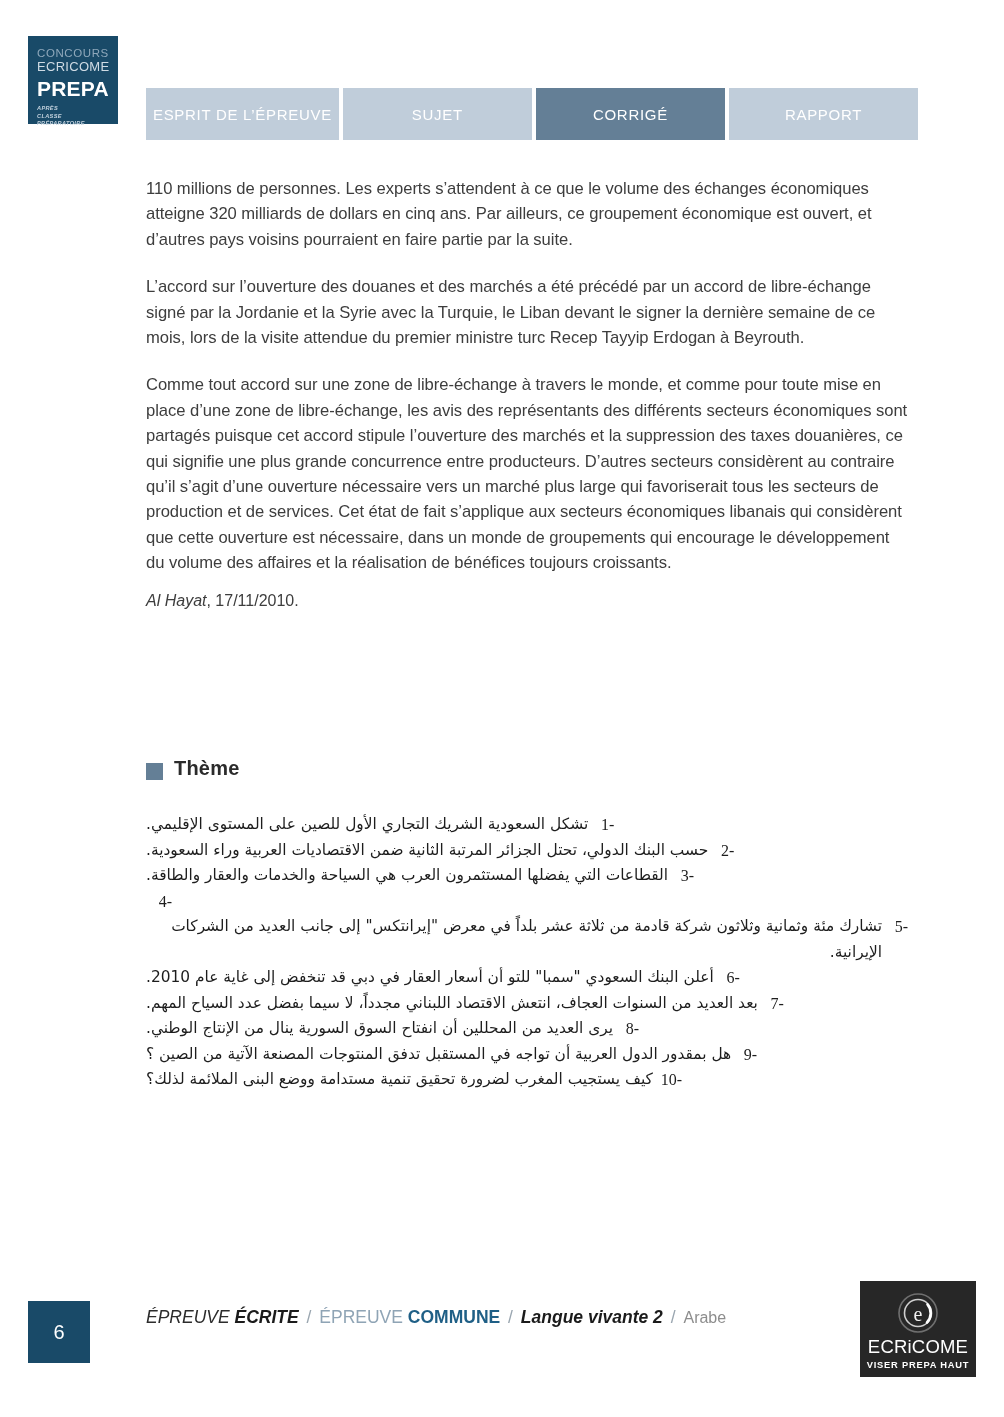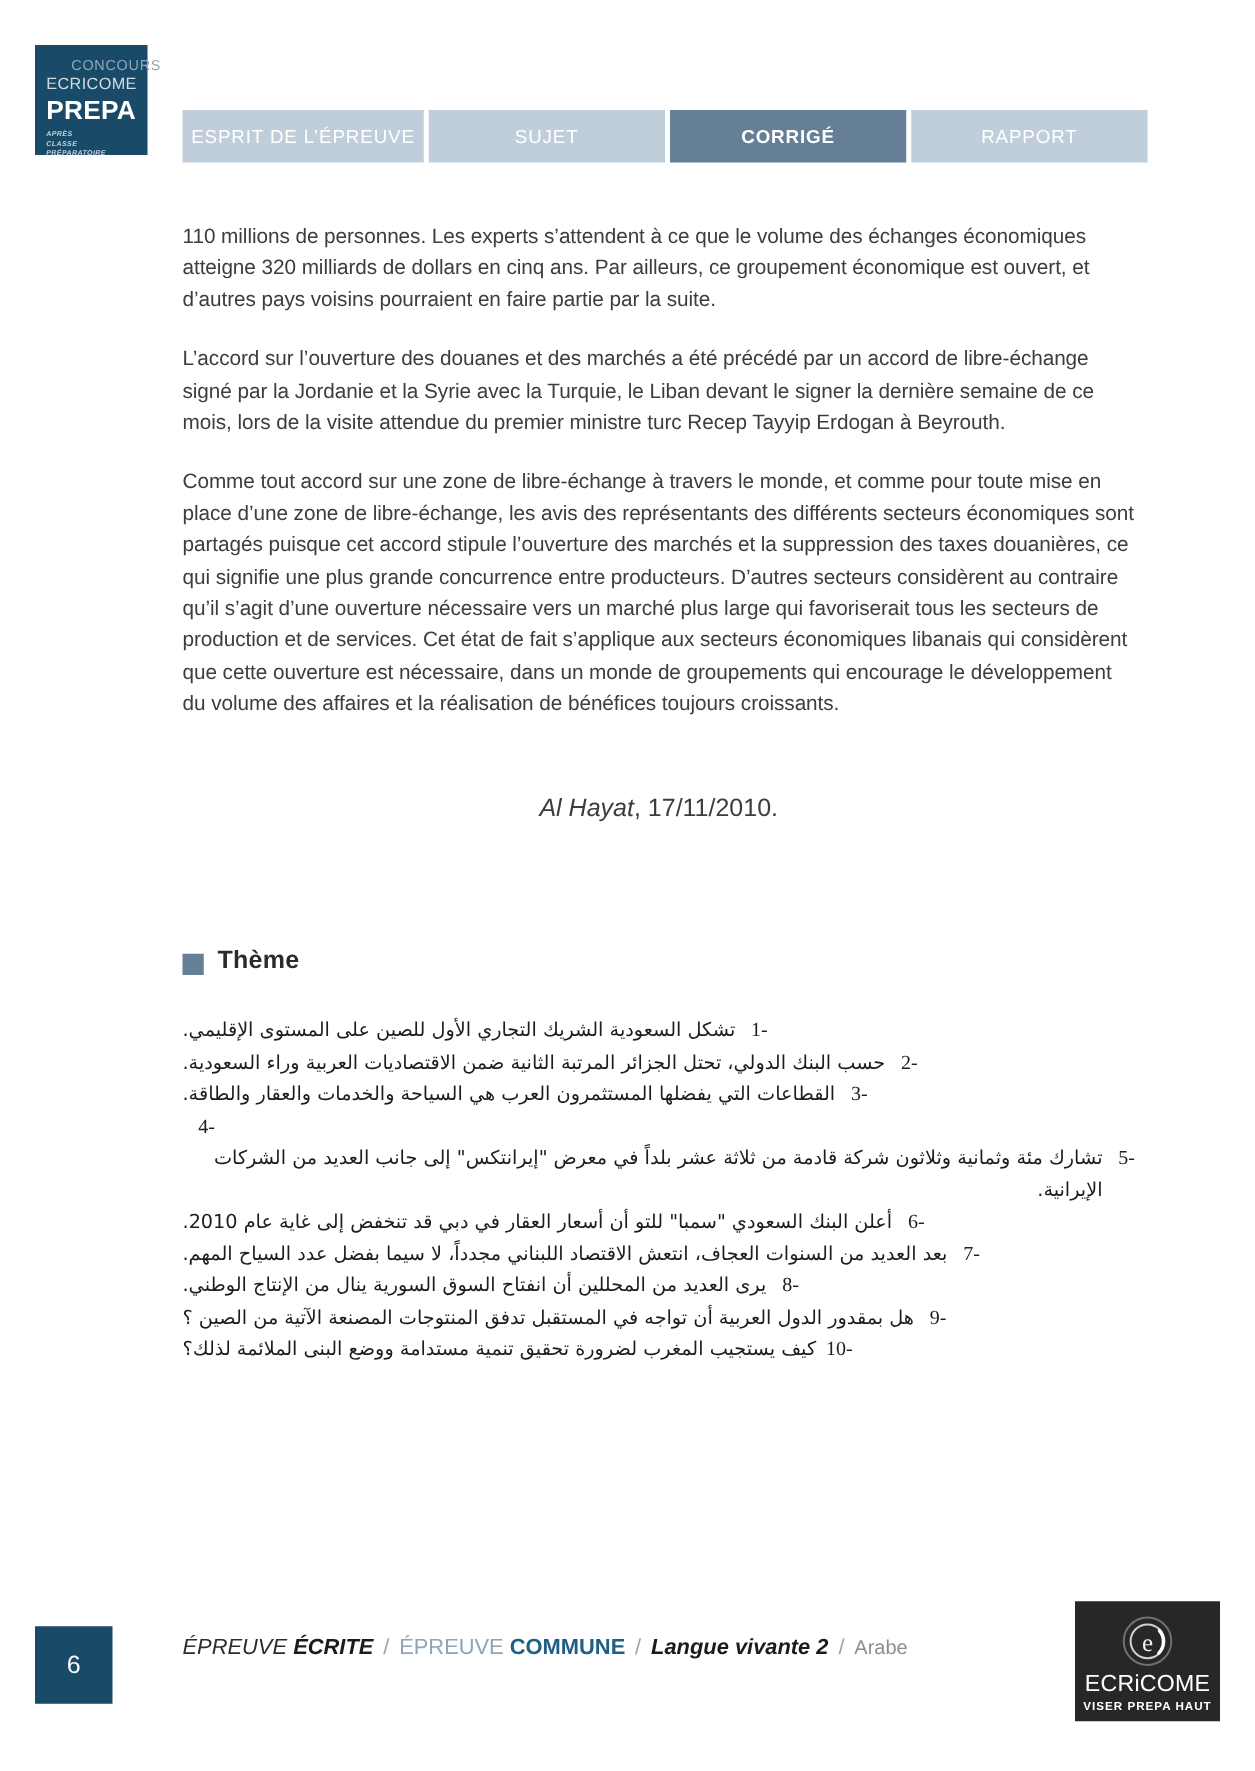--- a/index.html
+++ b/index.html
@@ -35,21 +35,20 @@
     display: flex;
     flex-direction: column;
     justify-content: flex-start;
   }
   .brand-concours {
     font-size: 11.5px;
     letter-spacing: 0.6px;
     color: #8fa8bb;
     line-height: 1.02;
     font-weight: 400;
-    margin-left: 20px;
   }
   .brand-ecricome {
     font-size: 13px;
     letter-spacing: 0.3px;
     color: #cfdbe4;
     line-height: 1.02;
     font-weight: 400;
   }
   .brand-prepa {
     font-size: 21px;
@@ -65,60 +64,60 @@
     font-style: italic;
     font-weight: bold;
     letter-spacing: 0.35px;
     color: #c3d2de;
     line-height: 1.35;
   }
 
   .tabs {
     position: absolute;
     left: 146px; top: 88px;
-    width: 772px; height: 42px;
+    width: 772px; height: 52px;
     display: flex;
     gap: 4px;
     justify-content: center;
   }
   .tab {
     flex: 1 1 0;
     background: #c0cdda;
     color: #ffffff;
     display: flex;
     align-items: center;
     justify-content: center;
     font-size: 15px;
     letter-spacing: 0.7px;
     cursor: pointer;
   }
   .tab.wide { flex: 1.02 1 0; }
-  .tab.active { background: #647f96; font-weight: bold; }
+  .tab.active { background: #647f96; }
 
   
   .content {
     position: absolute;
     left: 146px; top: 176px;
     width: 762px;
   }
   .para {
     font-size: 16.6px;
     line-height: 25.4px;
     color: #3d3d3d;
     margin-bottom: 22px;
     letter-spacing: -0.05px;
   }
   .para:last-child { margin-bottom: 0; }
 
   .source {
     position: absolute;
-    left: 146px; top: 636px;
+    left: 146px; top: 592px;
     width: 762px;
-    text-align: center;
-    font-size: 20px;
+    text-align: left;
+    font-size: 16px;
     color: #3d3d3d;
   }
   .source em { font-style: italic; }
 
   
   .theme-head {
     position: absolute;
     left: 146px; top: 757px;
     display: flex;
     align-items: flex-end;

